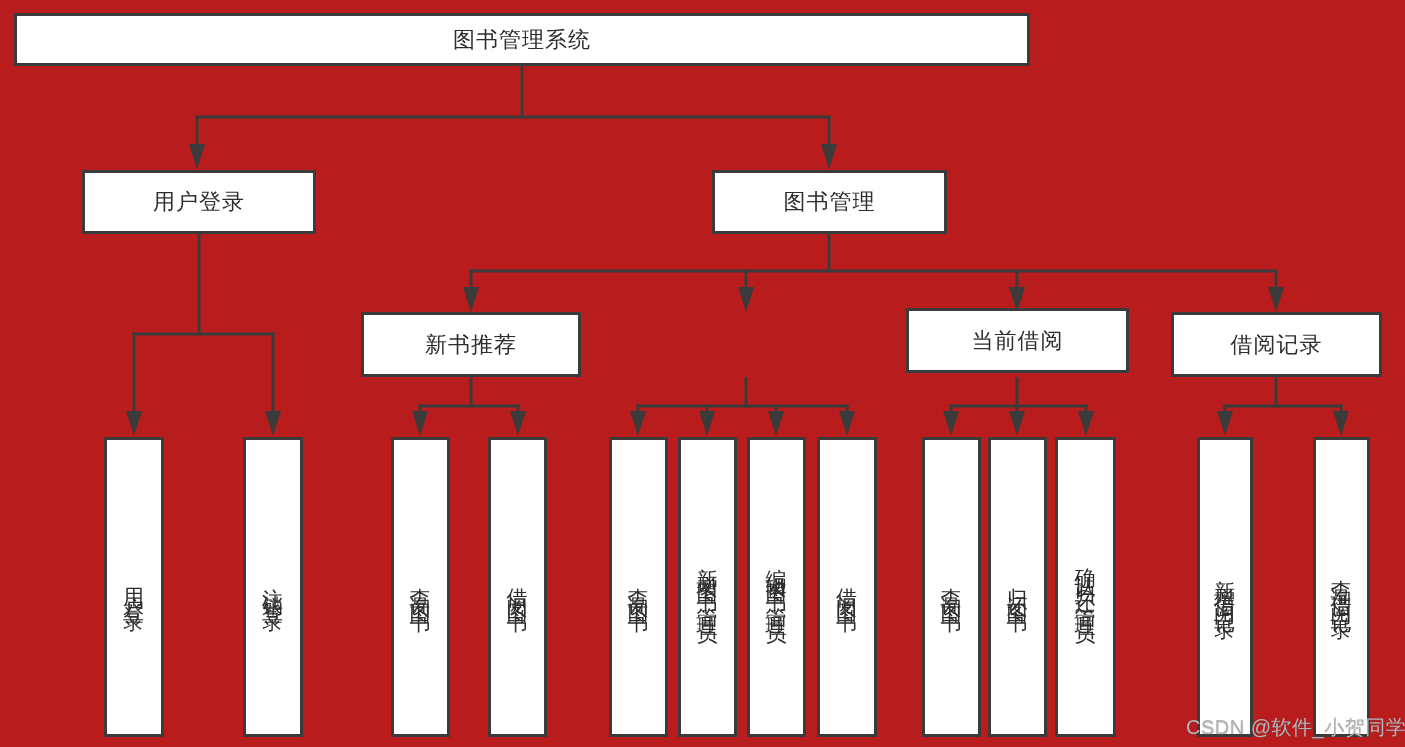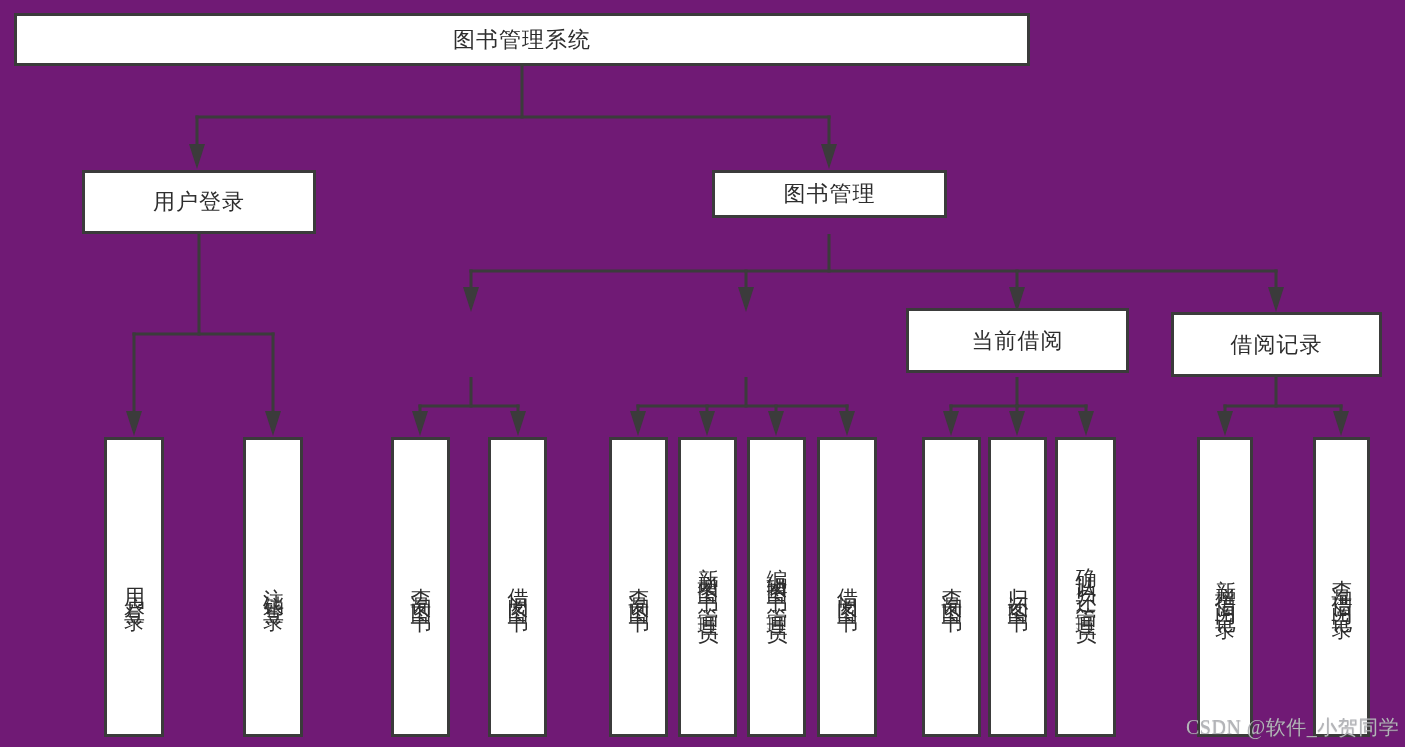--- a/index.html
+++ b/index.html
@@ -1,20 +1,20 @@
 <!DOCTYPE html>
 <html><head>
 <meta charset="utf-8">
 <style>
   html,body{margin:0;padding:0;background:#ffffff;}
   #canvas{
     position:relative;
     width:1405px;height:747px;
-    background:#701a75;
-    font-family:Liberation Serif, serif;
+    background:#b91c1c;
+    font-family:Liberation Sans, sans-serif;
     overflow:hidden;
   }
   .node{
     position:absolute;
     box-sizing:border-box;
     background:#ffffff;
     border:3px solid #3b3b3b;
     color:#2d2d2d;
     display:flex;
     align-items:center;
@@ -134,22 +134,23 @@
       <line x1="1225" y1="404.5" x2="1225" y2="418"></line>
       <line x1="1341" y1="404.5" x2="1341" y2="418"></line>
       <polygon points="1217,411 1233,411 1225,436"></polygon>
       <polygon points="1333,411 1349,411 1341,436"></polygon>
     </g>
   </svg>
 
   <div class="node h" style="left:14px;top:13px;width:1016px;height:53px">图书管理系统</div>
 
   <div class="node h" style="left:82px;top:170px;width:234px;height:64px">用户登录</div>
-  <div class="node h" style="left:712px;top:170px;width:235px;height:48px">图书管理</div>
+  <div class="node h" style="left:712px;top:170px;width:235px;height:64px">图书管理</div>
 
+  <div class="node h" style="left:361px;top:312px;width:220px;height:65px">新书推荐</div>
   <div class="node h" style="left:906px;top:308px;width:223px;height:65px">当前借阅</div>
   <div class="node h" style="left:1171px;top:312px;width:211px;height:65px">借阅记录</div>
 
   <div class="node v" style="left:104px;top:437px;width:60px;height:300px">用户登录</div>
   <div class="node v" style="left:243px;top:437px;width:60px;height:300px">注销登录</div>
 
   <div class="node v" style="left:391px;top:437px;width:59px;height:300px">查询图书</div>
   <div class="node v" style="left:488px;top:437px;width:59px;height:300px">借阅图书</div>
 
   <div class="node v" style="left:609px;top:437px;width:59px;height:300px">查询图书</div>

